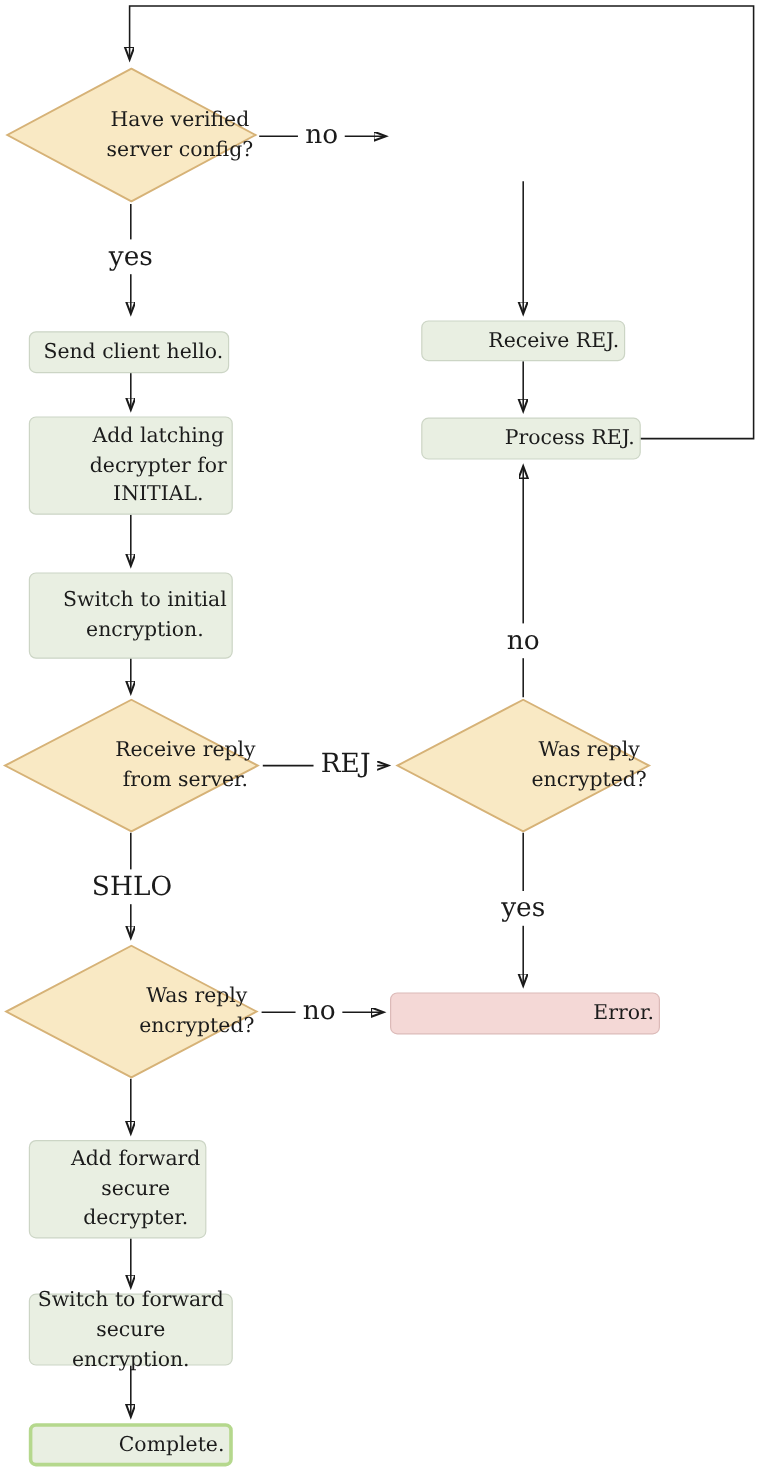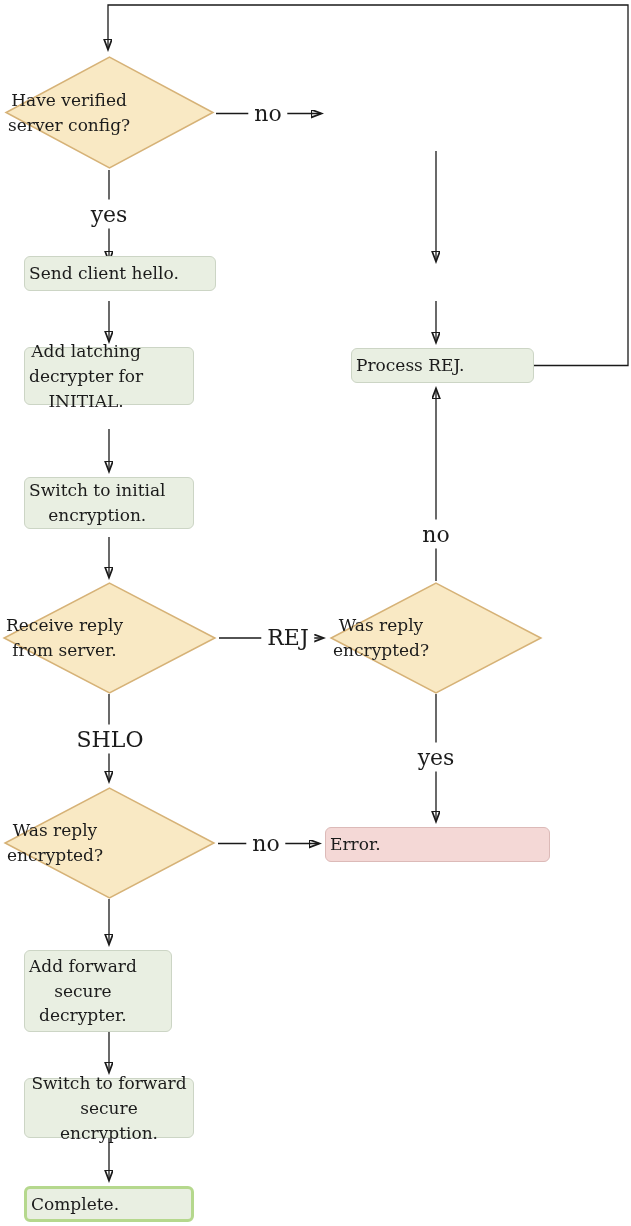--- a/index.html
+++ b/index.html
@@ -9,21 +9,21 @@
   }
   html,body { margin:0; padding:0; background:var(--background); }
   .canvas {
     position:relative; width:631px; height:1226px; background:var(--background);
     font-family:"DejaVu Serif","Liberation Serif",serif; color:var(--text);
     overflow:hidden;
   }
   .edges { position:absolute; left:0; top:0; width:631px; height:1226px; z-index:1; }
   .edges path { stroke:var(--line); stroke-width:1.3; fill:none; }
   .node {
-    position:absolute; z-index:2; display:flex; align-items:center; justify-content:flex-start;
+    position:absolute; z-index:2; display:flex; align-items:center; justify-content:flex-end;
     text-align:center; font-size:17px; line-height:1.47; box-sizing:border-box;
   }
   .ntext { white-space:pre-line; position:relative; z-index:2; padding:0 4px; }
   .node.process {
     background:var(--process-fill); border:1.5px solid var(--process-border); border-radius:6px;
   }
   .node.error-box {
     background:var(--error-fill); border:1.5px solid var(--error-border); border-radius:6px;
   }
   .node.terminal {
@@ -96,35 +96,38 @@
 
   <div class="node decision" style="left:3px;top:787px;width:213px;height:112px">
     <svg class="dshape" viewBox="0 0 100 100" preserveAspectRatio="none">
         <polygon points="50,1 99,50 50,99 1,50"></polygon>
       </svg>
     <div class="ntext">Was reply
 encrypted?</div>
   </div>
 
 
-  <div class="node process" style="left:24px;top:256px;width:192px;height:35px">
+  <div class="node process" style="left:24px;top:276px;width:167px;height:35px">
     <div class="ntext">Send client hello.</div>
   </div>
 
-  <div class="node process" style="left:24px;top:347px;width:170px;height:58px">
+  <div class="node process" style="left:24px;top:347px;width:170px;height:82px">
     <div class="ntext">Add latching
 decrypter for
 INITIAL.</div>
   </div>
 
-  <div class="node process" style="left:24px;top:477px;width:170px;height:52px">
+  <div class="node process" style="left:24px;top:477px;width:170px;height:72px">
     <div class="ntext">Switch to initial
 encryption.</div>
   </div>
 
+  <div class="node process" style="left:351px;top:267px;width:170px;height:34px">
+    <div class="ntext">Receive REJ.</div>
+  </div>
 
   <div class="node process" style="left:351px;top:348px;width:183px;height:35px">
     <div class="ntext">Process REJ.</div>
   </div>
 
   <div class="node error-box" style="left:325px;top:827px;width:225px;height:35px">
     <div class="ntext">Error.</div>
   </div>
 
   <div class="node process" style="left:24px;top:950px;width:148px;height:82px">

